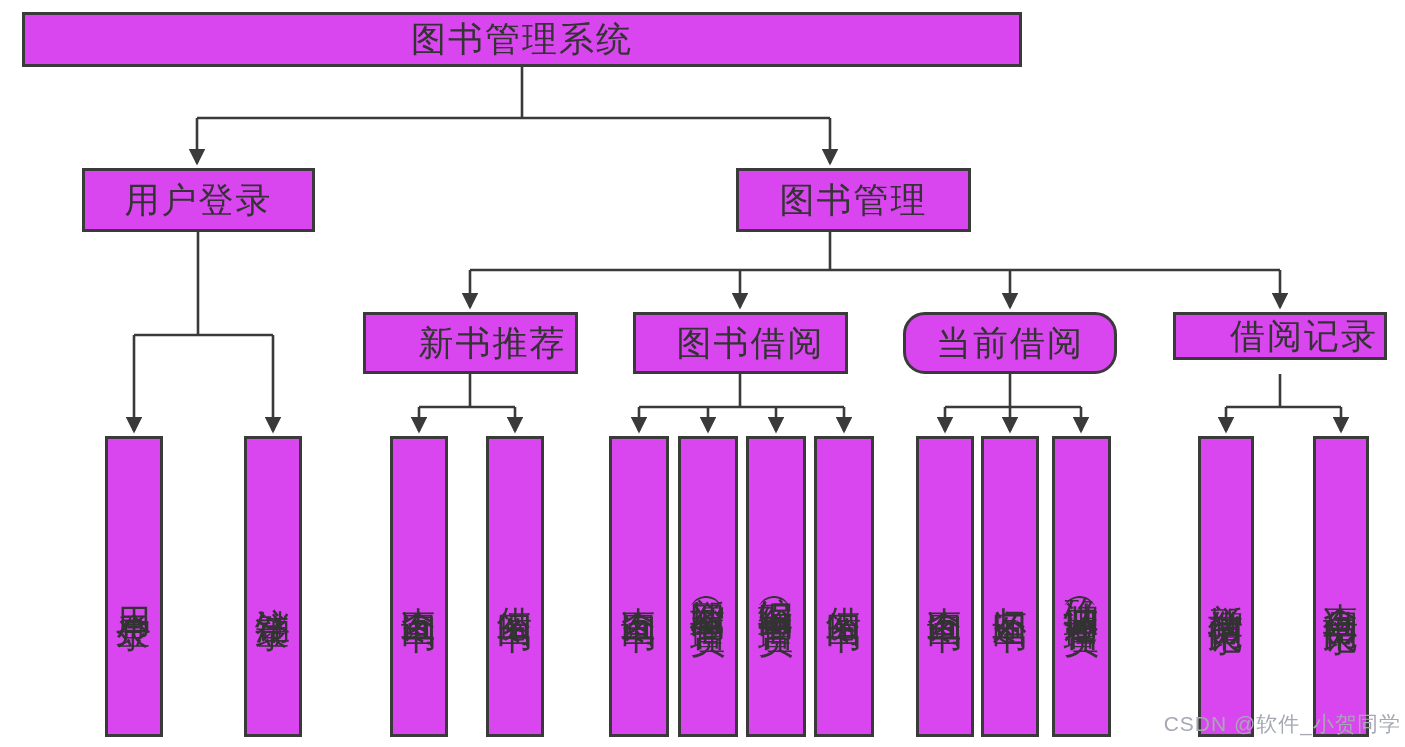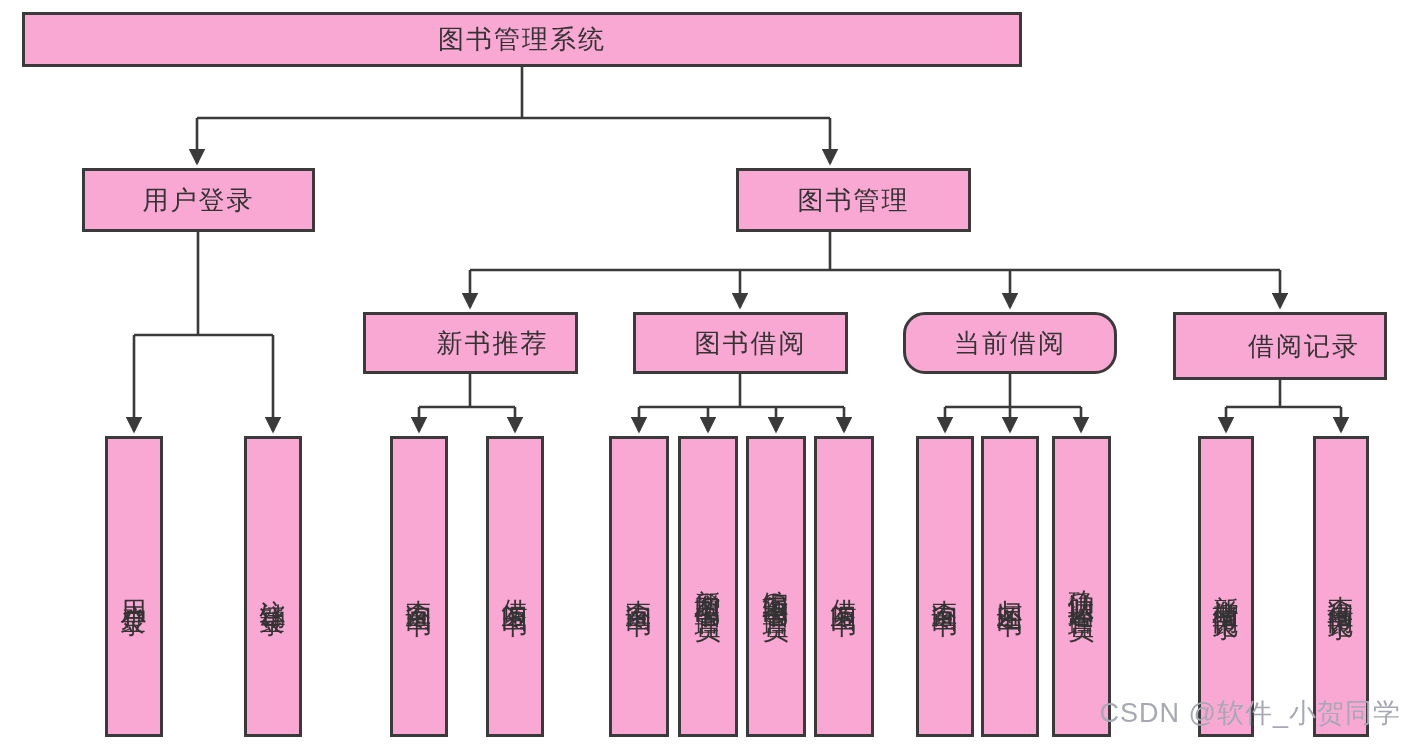--- a/index.html
+++ b/index.html
@@ -23,43 +23,43 @@
   }
   svg.connectors path {
     stroke: #3a3a3a;
     stroke-width: 2.6;
     fill: none;
   }
   .box {
     position: absolute;
     box-sizing: border-box;
     border: 3px solid #3a3a3a;
-    background: #f9a8d4;
+    background: #d946ef;
     color: #333333;
     display: flex;
     align-items: center;
     justify-content: center;
-    font-size: 26px;
+    font-size: 35px;
     text-align: center;
   }
   .h {
     letter-spacing: 2px;
     white-space: nowrap;
   }
   .v {
     writing-mode: vertical-rl;
     text-orientation: mixed;
     letter-spacing: 4px;
     line-height: 1;
   }
   .watermark {
     position: absolute;
     right: 4px;
-    bottom: 16px;
-    font-size: 27px;
+    bottom: 9px;
+    font-size: 21px;
     letter-spacing: 1px;
     color: #a6a9b4;
     white-space: nowrap;
   }
 </style>
 </head>
 <body>
 
 <div class="canvas">
 
@@ -126,21 +126,21 @@
   </svg>
 
   <div class="box h" style="left:22px; top:12px; width:1000px; height:55px;">图书管理系统</div>
 
   <div class="box h" style="left:82px; top:168px; width:233px; height:64px;">用户登录</div>
   <div class="box h" style="left:713px; top:168px; width:235px; height:64px;margin-left:23px;">图书管理</div>
 
   <div class="box h" style="left:363px; top:312px; width:215px; height:62px;padding-left:44px;">新书推荐</div>
   <div class="box h" style="left:633px; top:312px; width:215px; height:62px;padding-left:20px;">图书借阅</div>
   <div class="box h" style="left:903px; top:312px; width:214px; height:62px;border-radius:22px;">当前借阅</div>
-  <div class="box h" style="left:1173px; top:312px; width:214px; height:68px;padding-left:48px;">借阅记录</div>
+  <div class="box h" style="left:1173px; top:312px; width:214px; height:48px;padding-left:48px;">借阅记录</div>
 
   <div class="box v" style="left:105px; top:436px; width:58px; height:301px;">用户登录</div>
   <div class="box v" style="left:244px; top:436px; width:58px; height:301px;">注销登录</div>
 
   <div class="box v" style="left:390px; top:436px; width:58px; height:301px;">查询图书</div>
   <div class="box v" style="left:486px; top:436px; width:58px; height:301px;">借阅图书</div>
 
   <div class="box v" style="left:609px; top:436px; width:60px; height:301px;">查询图书</div>
   <div class="box v" style="left:678px; top:436px; width:60px; height:301px;">新增图书（管理员）</div>
   <div class="box v" style="left:746px; top:436px; width:60px; height:301px;">编辑图书（管理员）</div>

